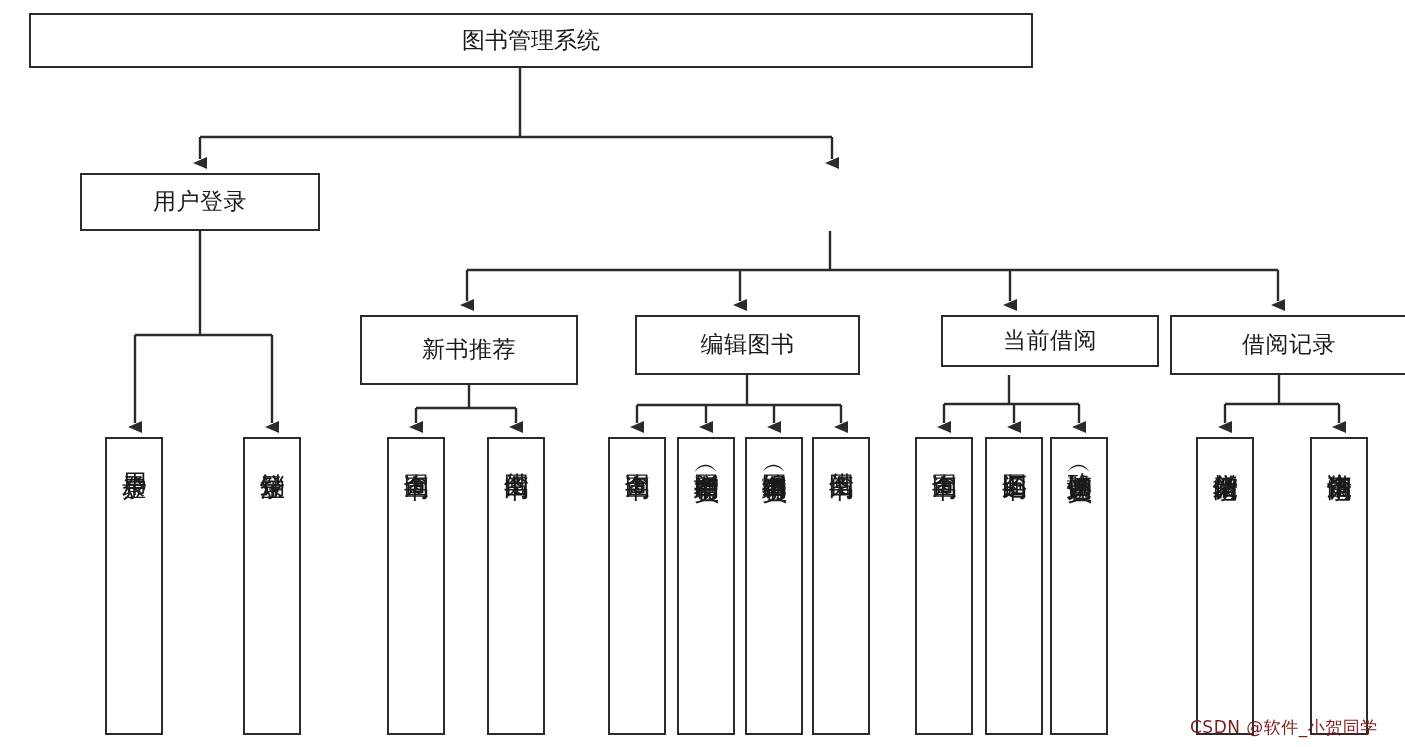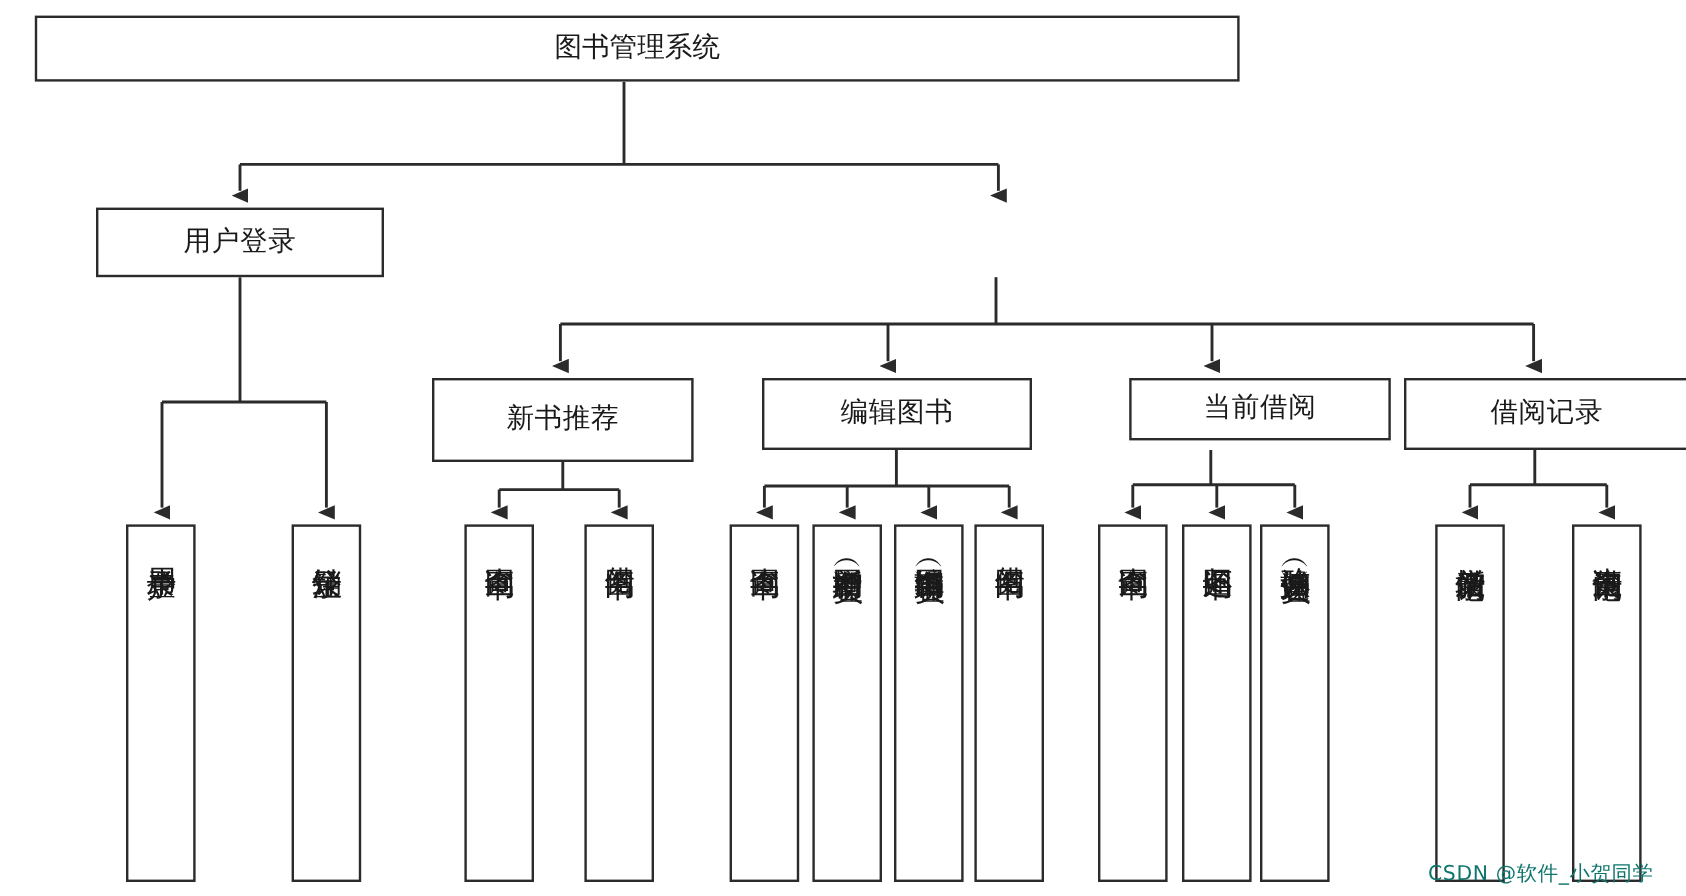--- a/index.html
+++ b/index.html
@@ -54,21 +54,21 @@
   .node.leaf .lbl {
     writing-mode: vertical-rl;
     text-orientation: upright;
     font-size: 25px;
     line-height: 1.12;
     letter-spacing: 1px;
   }
   .watermark {
     position: absolute;
     font-size: 17px;
-    color: #0f766e;
+    color: #7f1d1d;
     white-space: nowrap;
     letter-spacing: 0.5px;
   }
 </style>
 </head>
 <body>
 
 <div id="canvas">
 
   <svg id="edges" viewBox="0 0 1405 747" width="1405" height="747">

